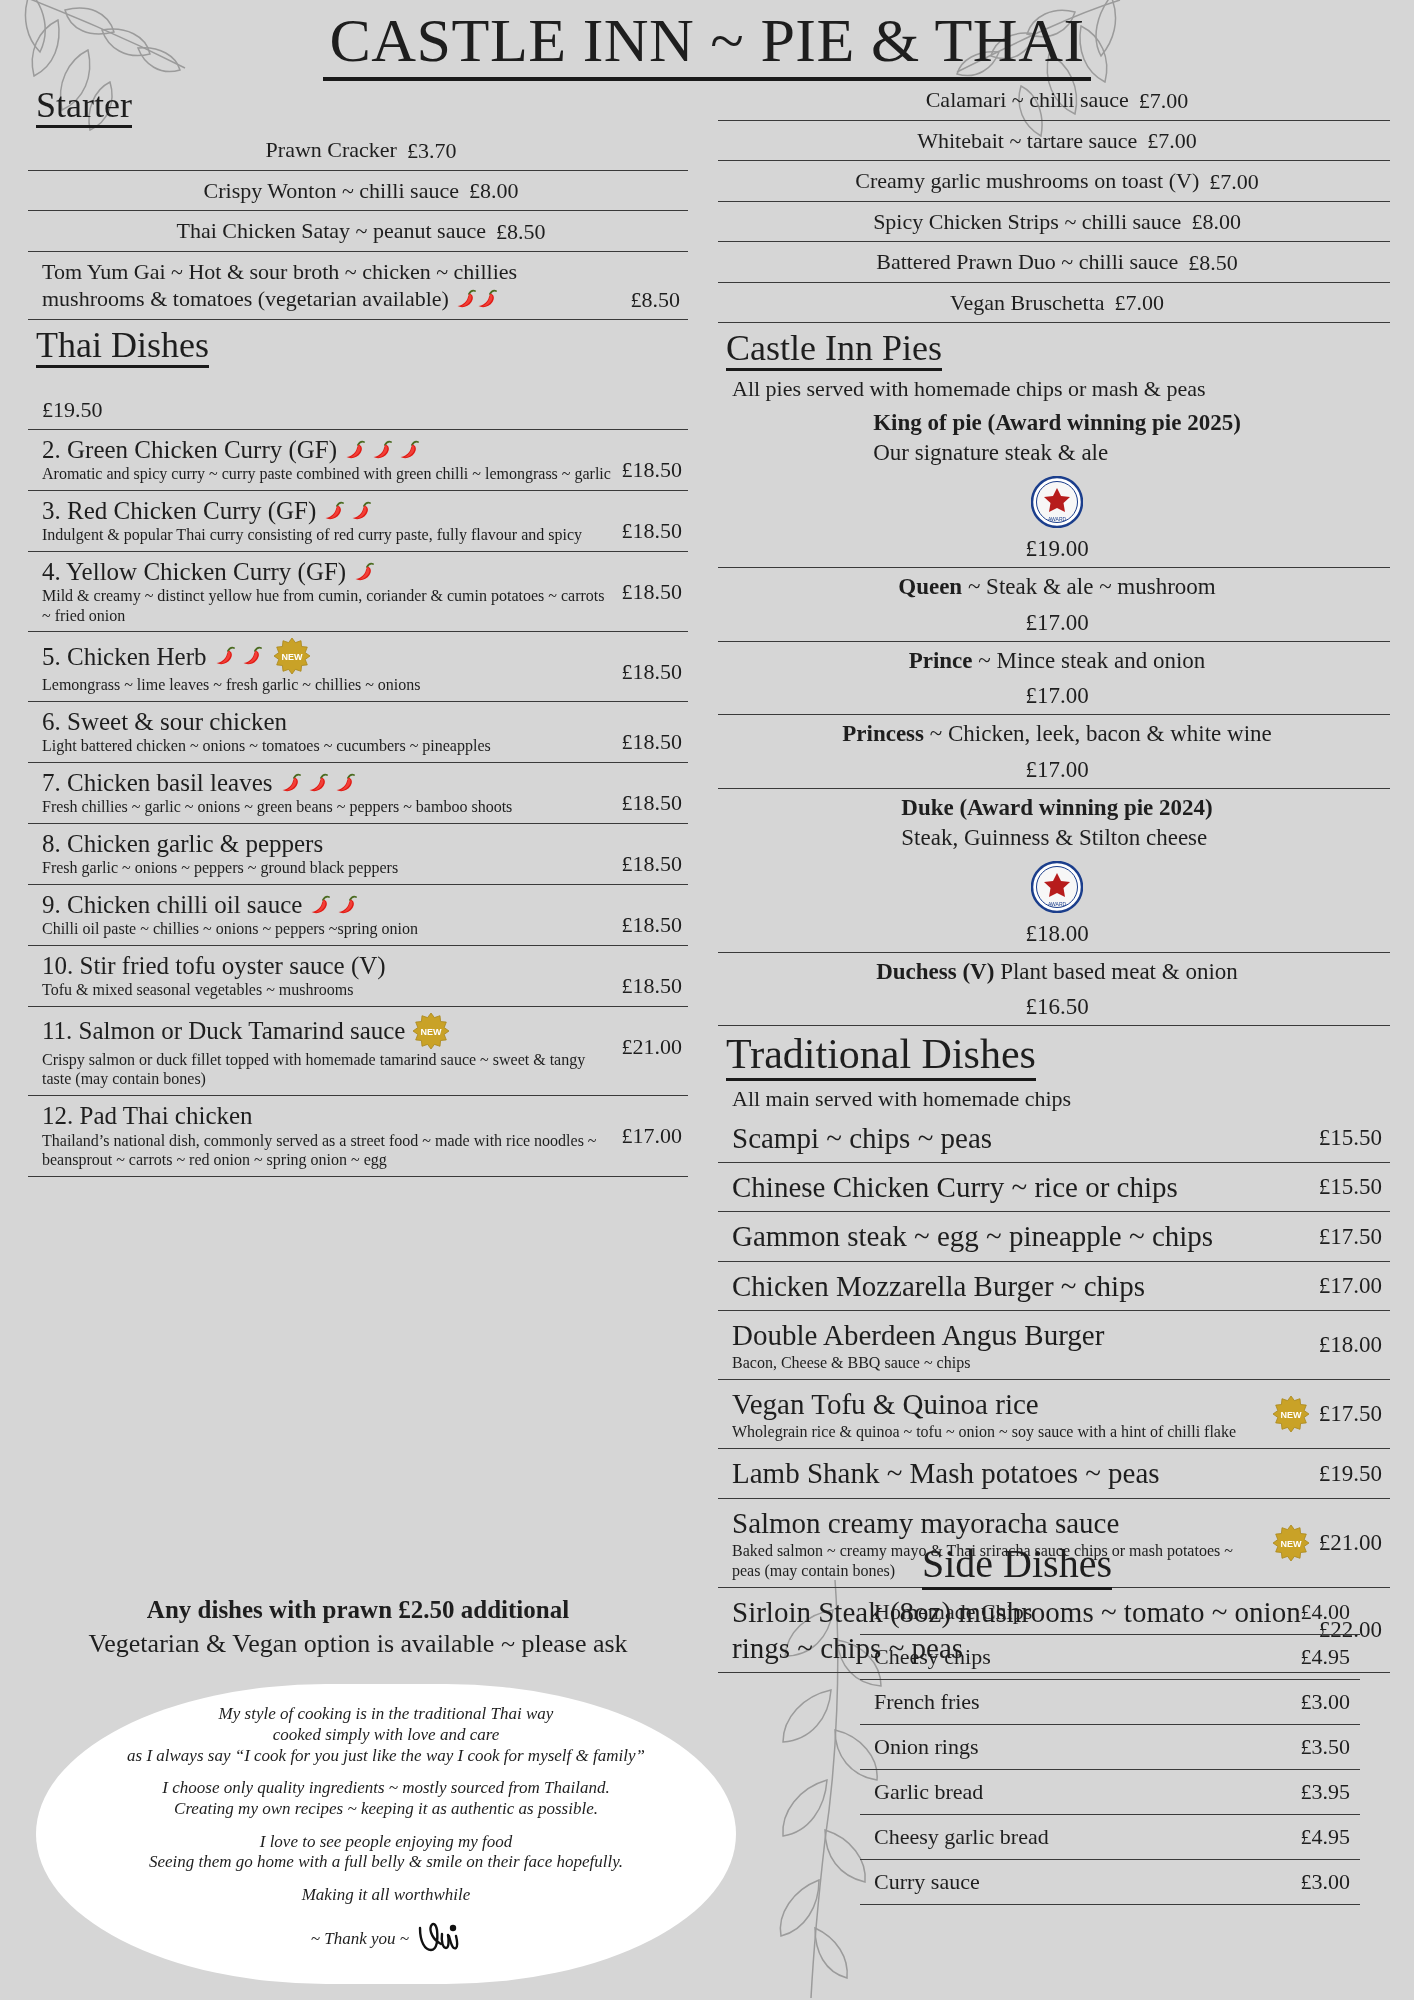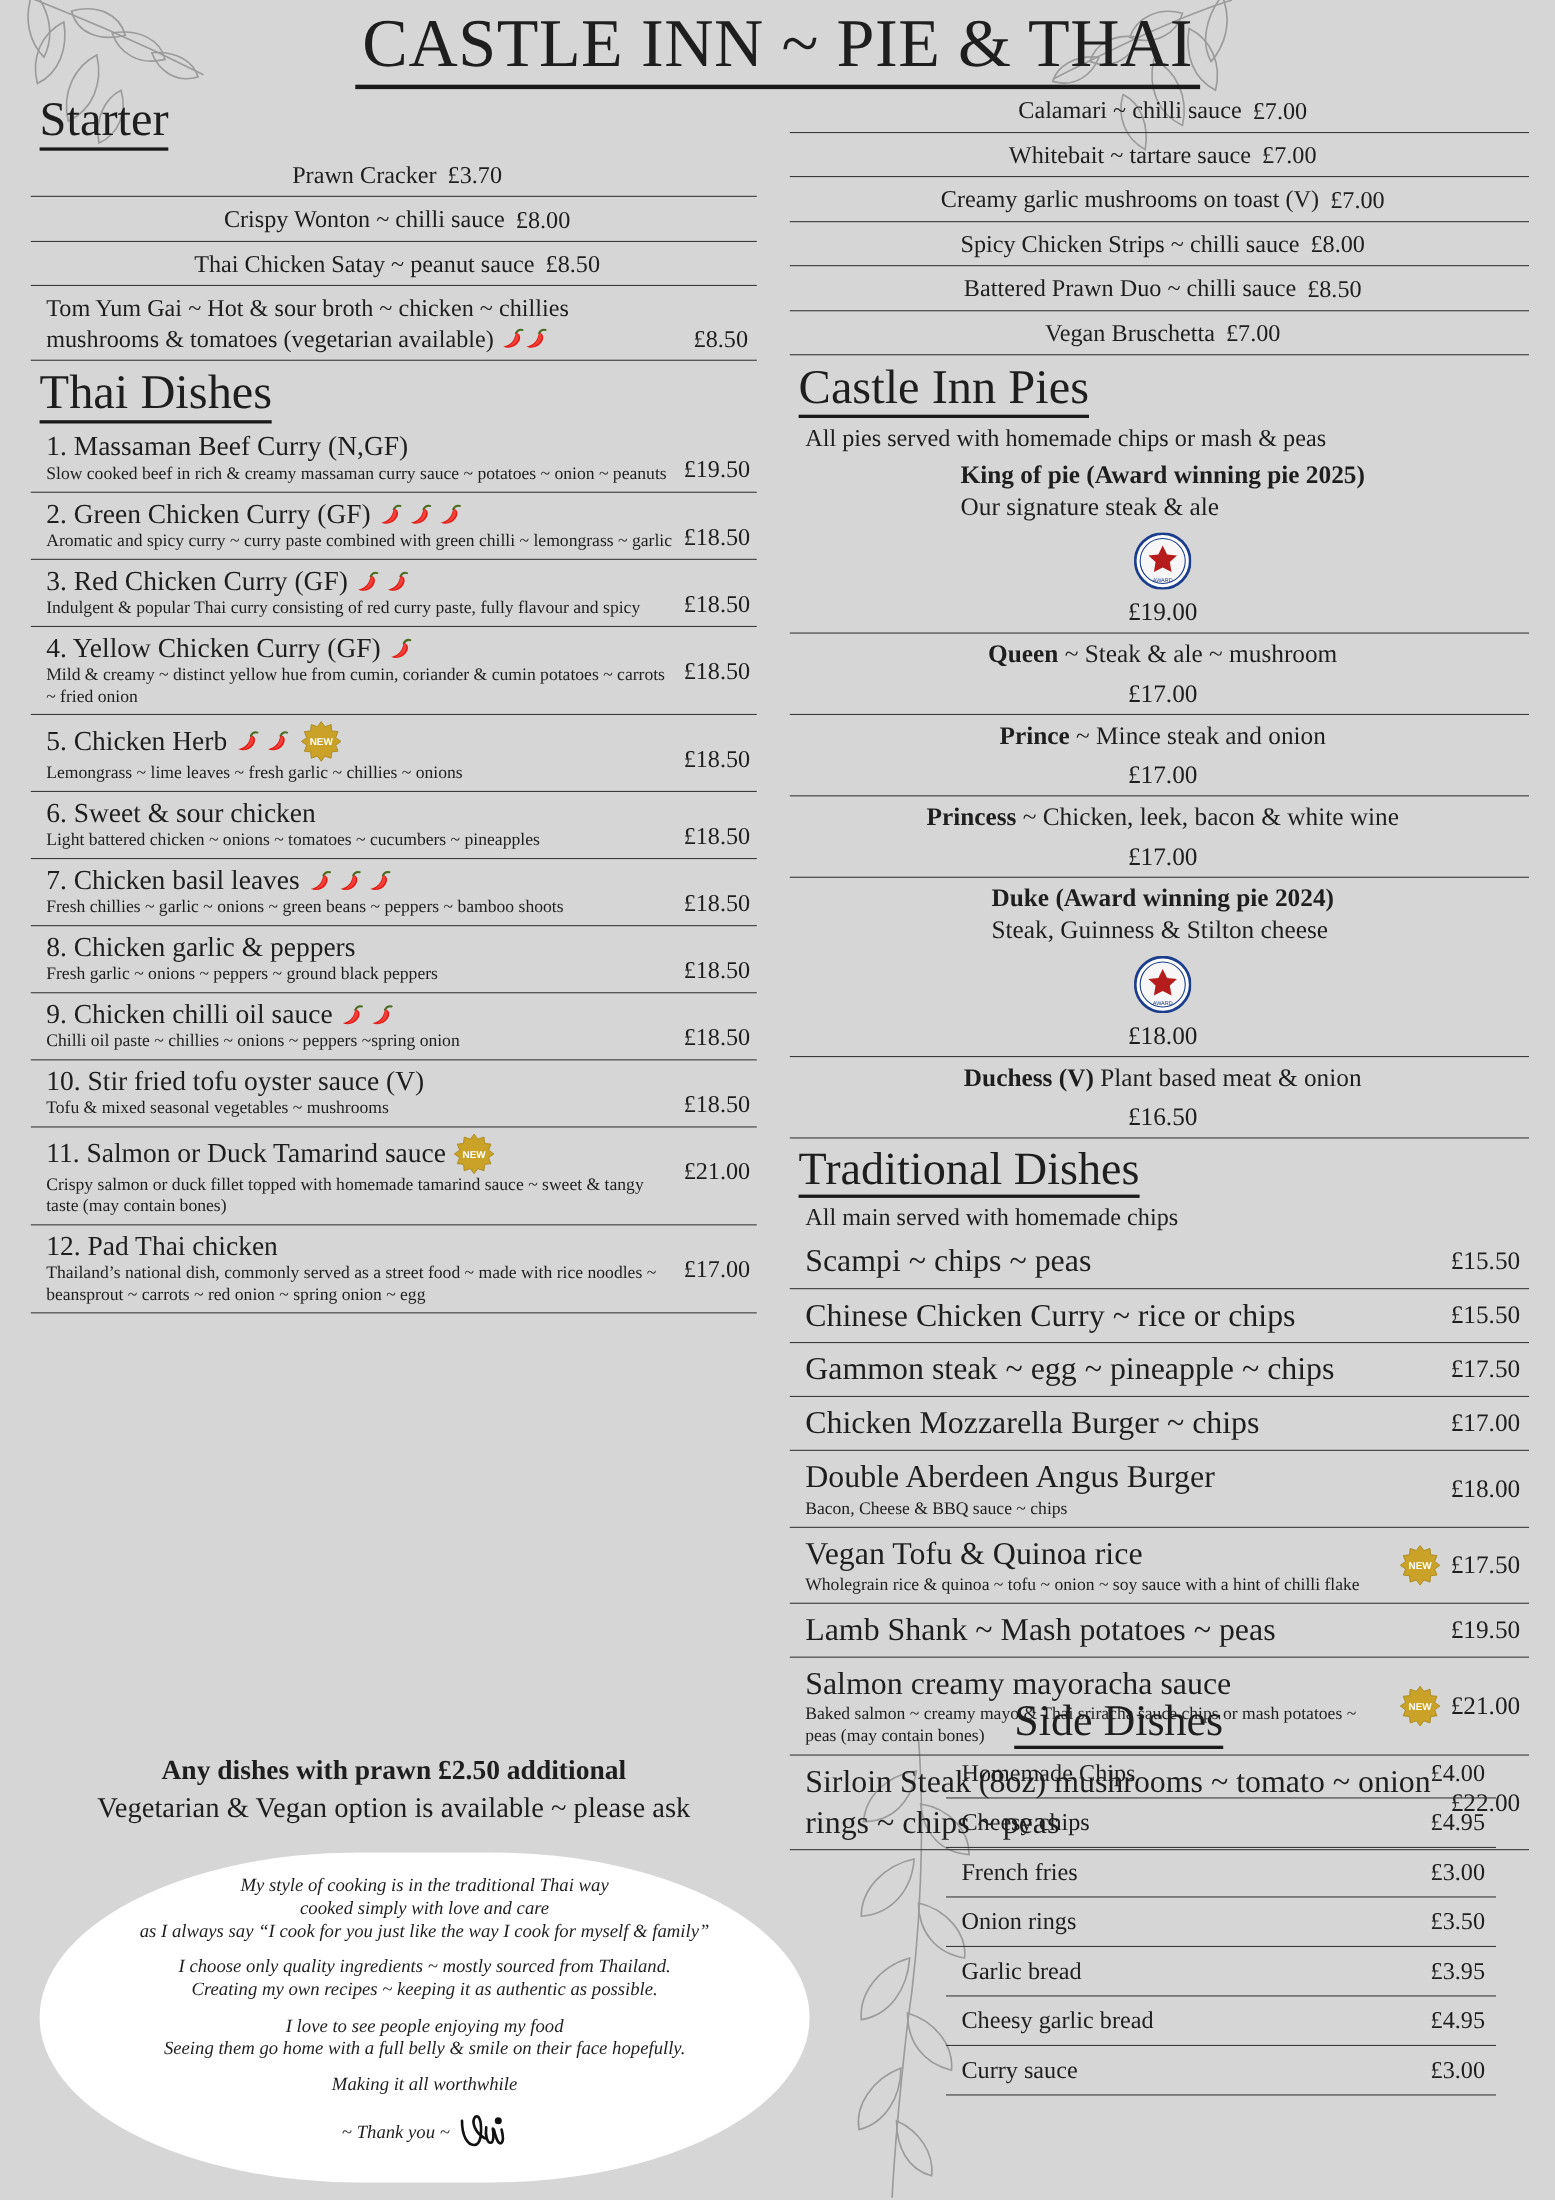--- a/index.html
+++ b/index.html
@@ -26,21 +26,21 @@
     display: inline-block; padding: 0 6px 4px 6px;
     border-bottom: 4px solid #1a1a1a; line-height: 1.05;
   }
 
   
   .col-left  { position: absolute; top: 80px; left: 28px;  width: 660px; }
   .col-right { position: absolute; top: 80px; left: 718px; width: 672px; }
 
   
   .sec-head {
-    font-size: 44px; font-weight: 400; line-height: 1.06;
+    font-size: 36px; font-weight: 400; line-height: 1.06;
     display: inline-block; border-bottom: 3px solid #1a1a1a;
     margin: 6px 0 2px 8px; padding-bottom: 1px;
   }
   .sec-head.small { font-size: 42px; }
   .sec-sub { font-size: 22px; padding: 3px 0 2px 14px; }
 
   
   .row {
     display: flex; align-items: flex-end; justify-content: center;
     border-bottom: 1.6px solid #3a3a3a;
@@ -195,21 +195,20 @@
               <path d="M15.5 4.5 C19 5.5 20 9 17.5 13 C14.5 17.8 8 19.5 3.5 17 C8 16.4 12 13.5 13.5 9.5 C14.2 7.6 14.6 5.8 15.5 4.5Z" fill="#e01b15"></path>
               <path d="M15.5 5 C17.6 6 18.2 8.4 16.8 11.3 C15 15 11 17.3 7 17.6 C11 15.8 13.6 12.2 14.6 8.4Z" fill="#f4453d" opacity=".85"></path>
             </svg></span>
           <span class="pr">£8.50</span>
         </div>
       </div>
 
     <div class="sec-head">Thai Dishes</div>
     <div id="thai-list">
         <div class="dish">
-          <span class="body"><span class="hd">1. Massaman Beef Curry (N,GF)</span><span class="ds">Slow cooked beef in rich &amp; creamy massaman curry sauce ~ potatoes ~ onion ~ peanuts</span></span>
           <span class="pr mid">£19.50</span>
         </div>
         <div class="dish">
           <span class="body"><span class="hd">2. Green Chicken Curry (GF)<svg class="chilli" viewBox="0 0 26 20">
                 <path d="M21 2 C18 1 16 3 15 5" stroke="#4a6b20" stroke-width="1.8" fill="none" stroke-linecap="round"></path>
                 <path d="M15.5 4.5 C19 5.5 20 9 17.5 13 C14.5 17.8 8 19.5 3.5 17 C8 16.4 12 13.5 13.5 9.5 C14.2 7.6 14.6 5.8 15.5 4.5Z" fill="#e01b15"></path>
                 <path d="M15.5 5 C17.6 6 18.2 8.4 16.8 11.3 C15 15 11 17.3 7 17.6 C11 15.8 13.6 12.2 14.6 8.4Z" fill="#f4453d" opacity=".85"></path>
               </svg><svg class="chilli" viewBox="0 0 26 20">
                 <path d="M21 2 C18 1 16 3 15 5" stroke="#4a6b20" stroke-width="1.8" fill="none" stroke-linecap="round"></path>
                 <path d="M15.5 4.5 C19 5.5 20 9 17.5 13 C14.5 17.8 8 19.5 3.5 17 C8 16.4 12 13.5 13.5 9.5 C14.2 7.6 14.6 5.8 15.5 4.5Z" fill="#e01b15"></path>

